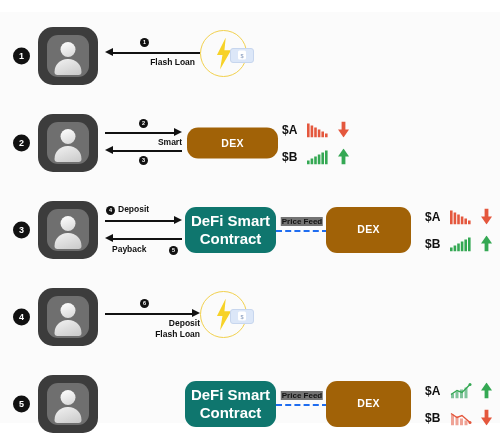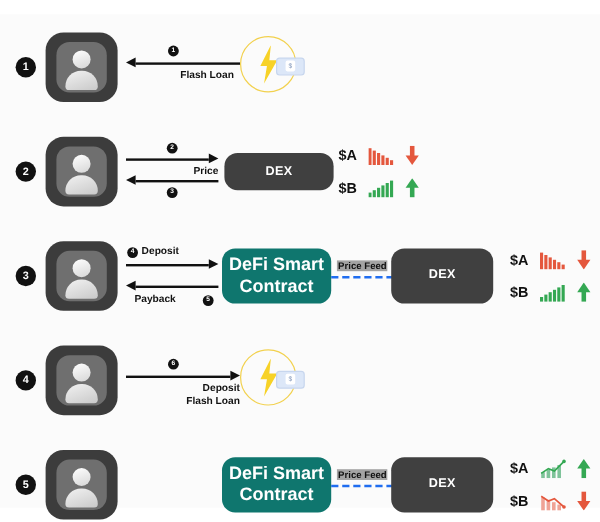--- a/index.html
+++ b/index.html
@@ -155,21 +155,21 @@
     position: absolute;
     top: 50%; transform: translateY(-50%);
     border-radius: 11px;
     display: flex; align-items: center; justify-content: center;
     text-align: center;
     color: #ffffff;
     font-weight: bold;
     line-height: 1.18;
   }
   .box-dex {
-    background: #404040;
+    background: #a16207;
     font-size: 10.5px;
     letter-spacing: 0.3px;
   }
   .box-contract {
     background: #0f766e;
     font-size: 15px;
   }
 
   
   .feed {
@@ -183,21 +183,21 @@
     height: 0;
     border-top: 2px dashed #1f6df0;
   }
   .feed-label {
     position: absolute;
     bottom: 10px; left: 50%;
     transform: translateX(-50%);
     font-size: 8px; font-weight: bold;
     color: #111111;
     white-space: nowrap;
-    background: #a3a3a3;
+    background: #737373;
     padding: 0 1px;
   }
 
   
   .prices {
     position: absolute;
     top: 50%; transform: translateY(-50%);
     display: flex; flex-direction: column;
     gap: 9px;
   }
@@ -254,21 +254,21 @@
         <div class="avatar-body"></div>
       </div>
     </div>
 
     <div class="arrow-group" style="left:105px; top:33px; width:77px;">
       <div class="arrow-line" style="left:0; width:69px;"></div>
       <div class="arrow-head right" style="left:69px;"></div>
     </div>
     <div class="mini-badge" style="position:absolute; left:139px; top:20px;">2</div>
 
-    <div class="arrow-label" style="left:105px; top:38px; width:77px;">Price</div>
+    <div class="arrow-label" style="left:105px; top:38px; width:77px;">Smart</div>
 
     <div class="arrow-group" style="left:105px; top:51px; width:77px;">
       <div class="arrow-line" style="left:8px; width:69px;"></div>
       <div class="arrow-head left" style="left:0;"></div>
     </div>
     <div class="mini-badge" style="position:absolute; left:139px; top:57px;">3</div>
 
     <div class="box box-dex" style="left:187px; width:91px; height:31px;">DEX</div>
 
     <div class="prices" style="left:282px;">

